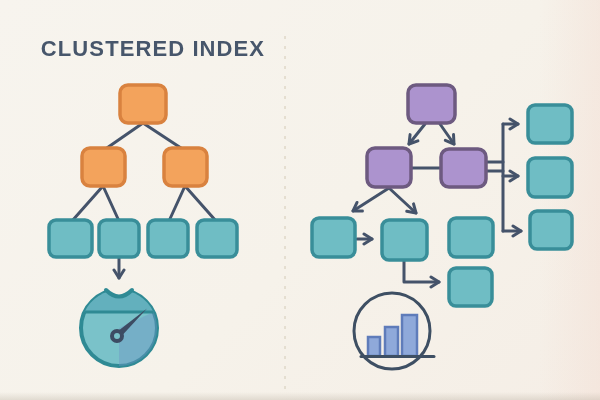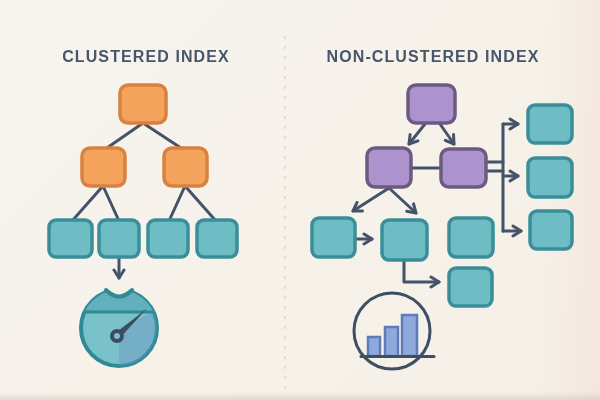--- a/index.html
+++ b/index.html
@@ -10,40 +10,39 @@
   }
   .canvas::before{
     content:'';position:absolute;inset:0;pointer-events:none;
     background:linear-gradient(to left, rgba(242,216,205,0.35), rgba(0,0,0,0) 10%);
   }
   .canvas::after{
     content:'';position:absolute;left:0;right:0;bottom:0;height:8px;pointer-events:none;
     background:linear-gradient(to bottom, rgba(0,0,0,0), rgba(185,175,160,0.35));
   }
   .title{
-    position:absolute;top:48px;text-align:center;
-    font-weight:700;font-size:16px;letter-spacing:1.1px;color:#47566b;
+    position:absolute;top:36px;text-align:center;
+    font-weight:700;font-size:22px;letter-spacing:1.1px;color:#47566b;padding-left:7px;
   }
   .title.left{left:0;width:292px;}
   .title.right{left:280px;width:306px;}
   svg{position:absolute;left:0;top:0;}
   .edge{stroke:#45536a;stroke-width:3;fill:none;stroke-linecap:round;stroke-linejoin:round;}
   .edge-arrow{marker-end:url(#arrowhead);}
   .divider{stroke:#e3dcce;stroke-width:1.8;stroke-dasharray:3 7;fill:none;}
   .node-orange{fill:#f3a35c;stroke:#d9823f;stroke-width:3.5;}
   .node-teal{fill:#6fbdc4;stroke:#398e99;stroke-width:3.5;}
   .node-purple{fill:#ac93ce;stroke:#6d5a80;stroke-width:3.5;}
   .bar{fill:#8fa9da;stroke:#5f7cba;stroke-width:2.5;}
 </style>
 </head>
 <body>
 
 <div class="canvas">
   <div class="title left">CLUSTERED INDEX</div>
-  <div class="title right">NON-CLUSTERED INDEX</div>
   <svg id="diagram" width="600" height="400" viewBox="0 0 600 400" xmlns="http://www.w3.org/2000/svg">
     <defs>
       <marker id="arrowhead" markerUnits="userSpaceOnUse" markerWidth="16" markerHeight="16" refX="10" refY="7" orient="auto">
         <path d="M2,2 L10,7 L2,12" fill="none" stroke="#45536a" stroke-width="3" stroke-linecap="round" stroke-linejoin="round"></path>
       </marker>
     </defs>
   <path d="M285,36 L285,392" class="divider"></path>
       <path d="M143,123 L104,150" class="edge"></path>
       <path d="M143,123 L184,150" class="edge"></path>
       <path d="M103,186 L72,221" class="edge"></path>

